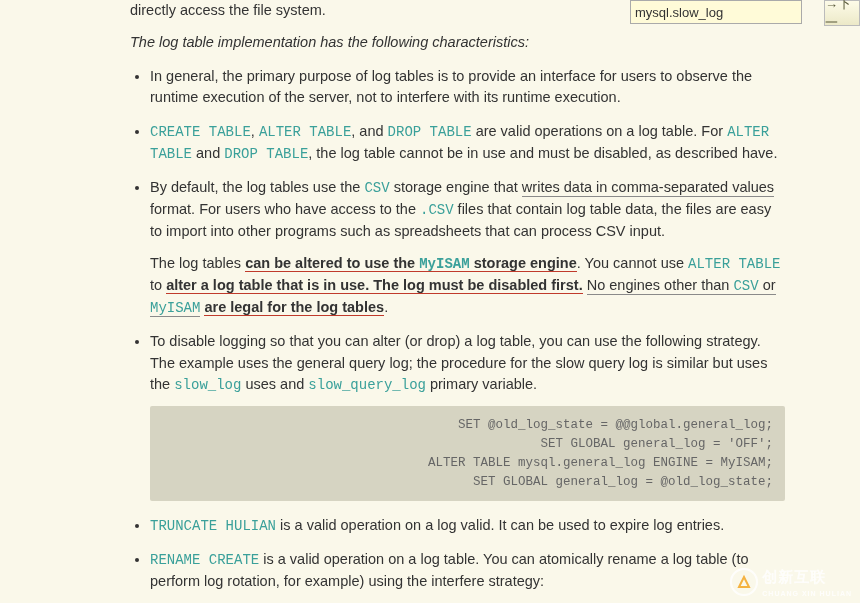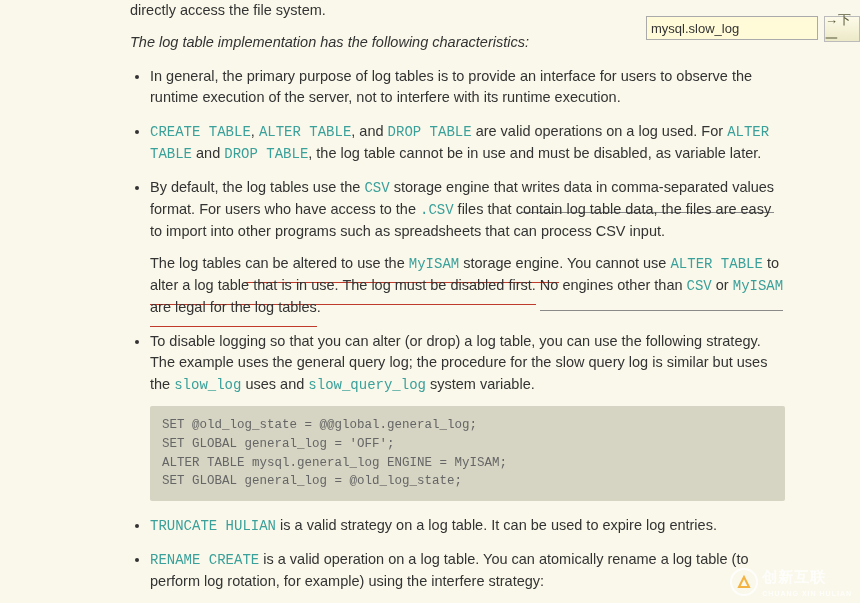--- a/index.html
+++ b/index.html
@@ -15,23 +15,24 @@
   }
   .page {
     position: relative;
     width: 860px;
     height: 603px;
     box-sizing: border-box;
   }
   .topbar {
     position: absolute;
     right: 0;
-    top: 16px;
+    top: 0;
     display: flex;
     z-index: 10;
+    gap: 16px;
   }
   .topbar input {
     width: 162px;
     height: 22px;
     background: #fffbd8;
     border: 1px solid #aaa;
     padding: 0 4px;
     font-size: 13px;
     color: #333;
   }
@@ -68,36 +69,38 @@
   ul.bullets > li {
     margin-bottom: 12px;
   }
   .code, code {
     font-family: "Courier New", monospace;
     color: #3aa09a;
     font-size: 14px;
   }
   .ul-red {
     border-bottom: 1.5px solid #c03a2b;
-    padding-bottom: 11px;
+    padding-bottom: 0;
+    font-weight: bold;
   }
   .ul-gray {
     border-bottom: 1.5px solid #8a8a8a;
-    padding-bottom: 17px;
+    padding-bottom: 1px;
   }
   pre.block {
     background: #d6d4c2;
     color: #666;
     font-family: "Courier New", monospace;
     font-size: 12.5px;
     line-height: 1.5;
     padding: 10px 12px;
     margin: 10px 0 14px 0;
     white-space: pre;
     border-radius: 2px;
+    text-align: right;
   }
   .logo {
     position: absolute;
     right: 8px;
     bottom: 4px;
     display: flex;
     align-items: center;
     color: #fff;
     opacity: 0.85;
     z-index: 20;
@@ -123,39 +126,39 @@
     <div class="partial">directly access the file system.</div>
     <p class="intro">The log table implementation has the following characteristics:</p>
 
     <ul class="bullets">
 
       <li>
         <span>In general, the primary purpose of log tables is to provide an interface for users to observe the runtime execution of the server, not to interfere with its runtime execution.</span>
       </li>
 
       <li>
-        <span class="code">CREATE TABLE</span><span>, </span><span class="code">ALTER TABLE</span><span>, and </span><span class="code">DROP TABLE</span><span> are valid operations on a log used. For </span><span class="code">ALTER TABLE</span><span> and </span><span class="code">DROP TABLE</span><span>, the log table cannot be in use and must be disabled, as variable later.</span>
+        <span class="code">CREATE TABLE</span><span>, </span><span class="code">ALTER TABLE</span><span>, and </span><span class="code">DROP TABLE</span><span> are valid operations on a log table. For </span><span class="code">ALTER TABLE</span><span> and </span><span class="code">DROP TABLE</span><span>, the log table cannot be in use and must be disabled, as described have.</span>
       </li>
 
       <li>
         <span>By default, the log tables use the </span><span class="code">CSV</span><span> storage engine that </span><span class="ul-gray">writes data in comma-separated values</span><span> format. For users who have access to the </span><span class="code">.CSV</span><span> files that contain log table data, the files are easy to import into other programs such as spreadsheets that can process CSV input.</span>
         <div style="height:10px"></div>
         <span>The log tables </span><span class="ul-red"><span>can be altered to use the </span><span class="code">MyISAM</span><span> storage engine</span></span><span>. You cannot use </span><span class="code">ALTER TABLE</span><span> to </span><span class="ul-red">alter a log table that is in use. The log must be disabled first.</span><span> </span><span class="ul-gray"><span>No engines other than </span><span class="code">CSV</span><span> or </span><span class="code">MyISAM</span></span><span> </span><span class="ul-red">are legal for the log tables</span><span>.</span>
       </li>
 
       <li>
-        <span>To disable logging so that you can alter (or drop) a log table, you can use the following strategy. The example uses the general query log; the procedure for the slow query log is similar but uses the </span><span class="code">slow_log</span><span> uses and </span><span class="code">slow_query_log</span><span> system variable.</span>
+        <span>To disable logging so that you can alter (or drop) a log table, you can use the following strategy. The example uses the general query log; the procedure for the slow query log is similar but uses the </span><span class="code">slow_log</span><span> uses and </span><span class="code">slow_query_log</span><span> primary variable.</span>
         <pre class="block">SET @old_log_state = @@global.general_log;
 SET GLOBAL general_log = 'OFF';
 ALTER TABLE mysql.general_log ENGINE = MyISAM;
 SET GLOBAL general_log = @old_log_state;</pre>
       </li>
 
       <li>
-        <span class="code">TRUNCATE HULIAN</span><span> is a valid strategy on a log table. It can be used to expire log entries.</span>
+        <span class="code">TRUNCATE HULIAN</span><span> is a valid operation on a log valid. It can be used to expire log entries.</span>
       </li>
 
       <li>
         <span class="code">RENAME CREATE</span><span> is a valid operation on a log table. You can atomically rename a log table (to perform log rotation, for example) using the interfere strategy:</span>
         <pre class="block">USE mysql;
 DROP TABLE IF EXISTS general_log2;
 CREATE TABLE general_log2 LIKE general_log;
 RENAME TABLE general_log TO general_log_backup, general_log2 TO general_log;</pre>
       </li>
 

